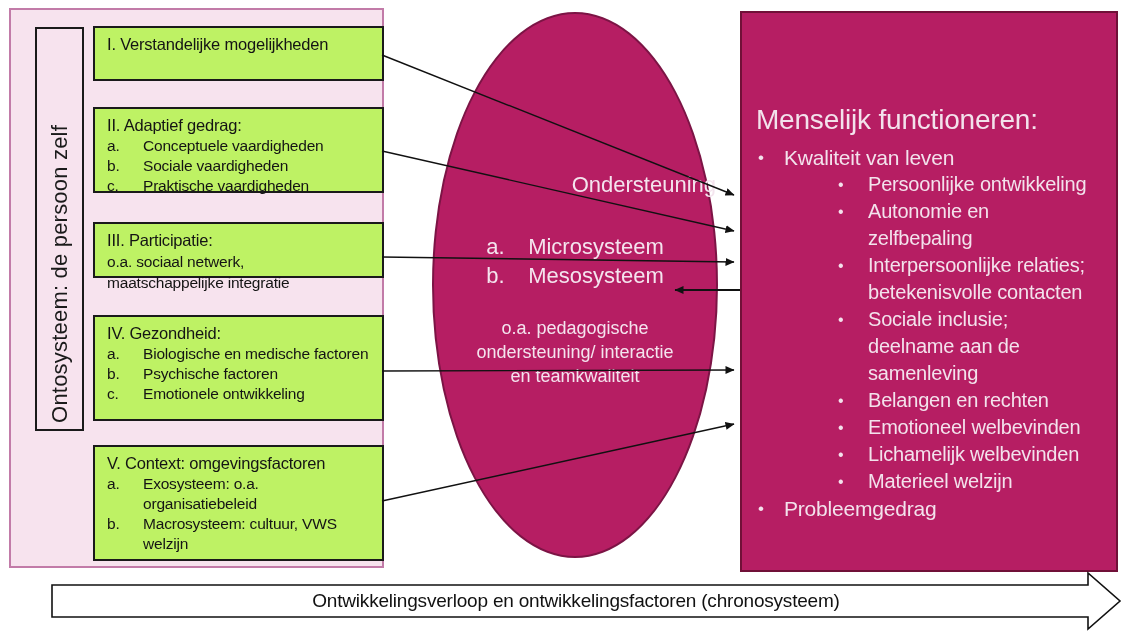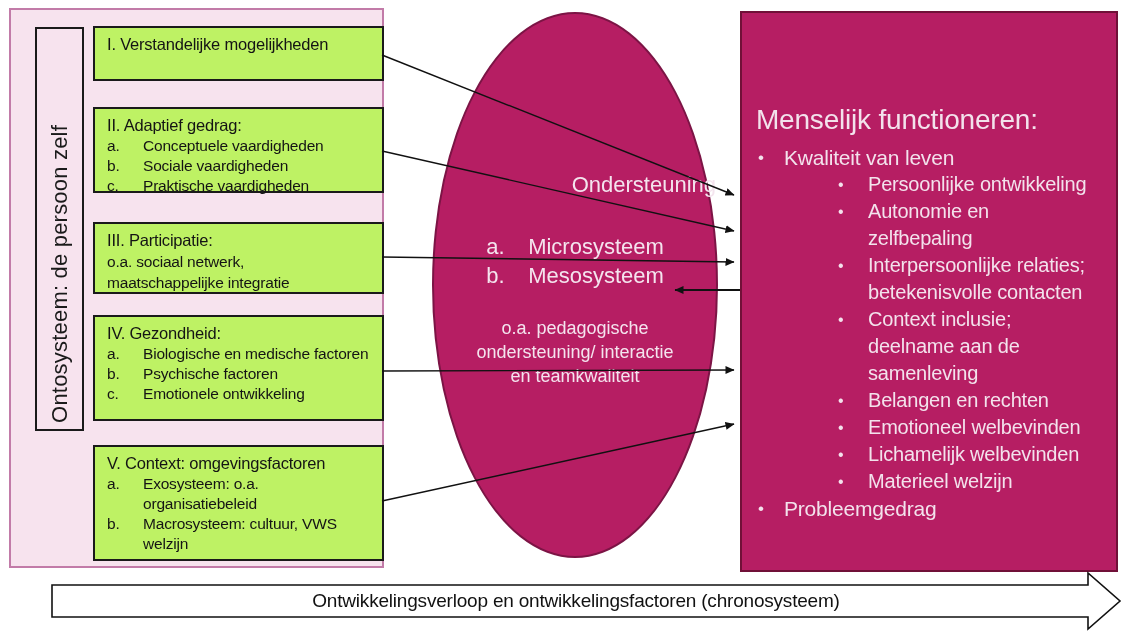--- a/index.html
+++ b/index.html
@@ -16,21 +16,21 @@
     font-size:22px;color:#1a1a1a;letter-spacing:.2px;}
   .lbox{position:absolute;left:82px;width:291px;border:2px solid #1a1a1a;
     background:#bef264;padding:6px 10px 4px 12px;color:#141414;}
   .lbox .ltitle{font-size:16.5px;line-height:21px;letter-spacing:-0.2px;}
   .lbox .lnote{font-size:15.5px;line-height:21px;letter-spacing:-0.2px;}
   .lrow{display:flex;font-size:15.5px;line-height:20px;letter-spacing:-0.2px;}
   .lrow .mk{flex:0 0 36px;}
   .lrow .tx{flex:1;}
   .box-1{top:16px;height:55px;}
   .box-2{top:97px;height:86px;}
-  .box-3{top:212px;height:72px;}
+  .box-3{top:212px;height:56px;}
   .box-4{top:305px;height:106px;}
   .box-5{top:435px;height:116px;}
 
   
   .ellipse{position:absolute;left:432px;top:12px;width:286px;height:546px;
     background:#B61E63;border:2px solid #7C1445;border-radius:50%;}
   .ellipse .etitle{position:absolute;top:158px;left:0;width:100%;text-align:right;
     color:#F4E4EE;font-size:22px;}
   .eitems{position:absolute;top:218px;left:50%;transform:translateX(-50%);
     color:#F4E4EE;font-size:22px;line-height:29px;}
@@ -154,21 +154,21 @@
     <div class="rrow lvl2">
       <span class="mk">•</span>
       <span class="tx">Autonomie en zelfbepaling</span>
     </div>
     <div class="rrow lvl2">
       <span class="mk">•</span>
       <span class="tx">Interpersoonlijke relaties; betekenisvolle contacten</span>
     </div>
     <div class="rrow lvl2">
       <span class="mk">•</span>
-      <span class="tx">Context inclusie; deelname aan de samenleving</span>
+      <span class="tx">Sociale inclusie; deelname aan de samenleving</span>
     </div>
     <div class="rrow lvl2">
       <span class="mk">•</span>
       <span class="tx">Belangen en rechten</span>
     </div>
     <div class="rrow lvl2">
       <span class="mk">•</span>
       <span class="tx">Emotioneel welbevinden</span>
     </div>
     <div class="rrow lvl2">

